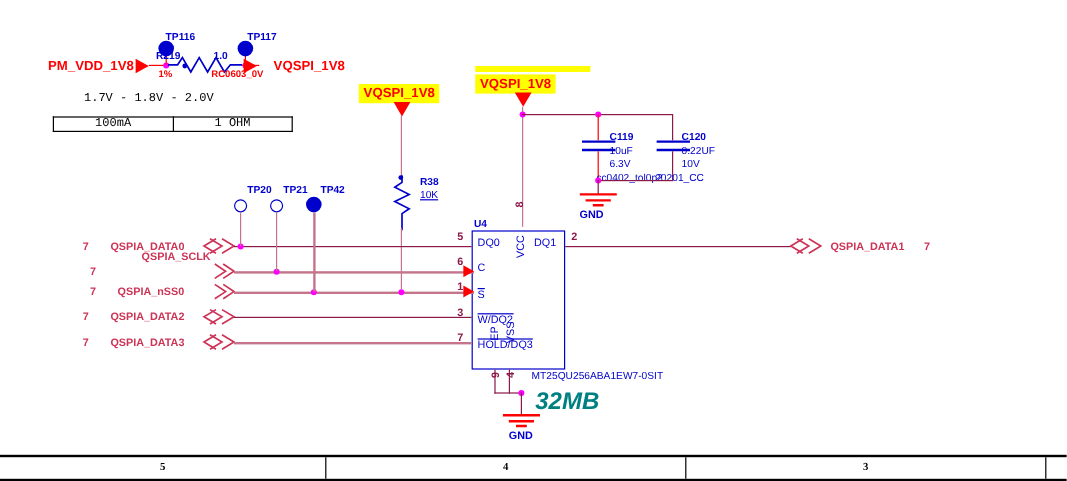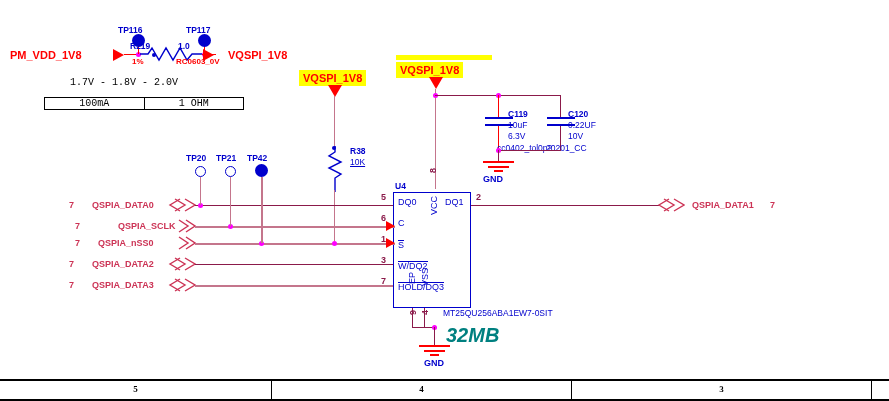--- a/index.html
+++ b/index.html
@@ -20,21 +20,21 @@
   .netlbl{color:#ff0000;font-weight:bold;font-size:11px;}
   .hl{background:#ffff00;color:#ff0000;font-weight:bold;font-size:11px;
       padding:2px 4px;}
   .title{color:#008080;font-style:italic;font-weight:bold;font-size:23px;}
   .titlebar{position:absolute;background:#ffff00;height:5px;}
   .sig{color:#cc3355;font-size:9px;font-weight:bold;font-family:"Liberation Sans",sans-serif;}
   .pg{color:#cc3355;font-size:9px;font-weight:bold;}
   .refdes{color:#0000cc;font-size:8.5px;font-weight:bold;}
   .val{color:#0000cc;font-size:8.5px;}
   .valr{color:#ff0000;font-size:8px;font-weight:bold;}
-  .tp{color:#0000cc;font-size:8.5px;font-weight:bold;}
+  .tp{color:#0000cc;font-size:8.5px;font-weight:bold;margin-left:20px;}
   .pinnum{color:#8b1a4a;font-size:9px;font-weight:bold;}
   .pinname{color:#0000cc;font-size:9px;font-weight:normal;text-align:right;}
   .gndlbl{color:#0000cc;font-size:9px;font-weight:bold;}
   .mono{font-family:"Liberation Mono", monospace;color:#000;font-size:10px;}
   
   .tpo{position:absolute;width:11px;height:11px;border-radius:50%;
        border:1.5px solid #0000cc;background:#fff;box-sizing:border-box;}
   .tpf{position:absolute;width:13px;height:13px;border-radius:50%;background:#0000cc;}
   
   .ic{position:absolute;border:1.5px solid #0000cc;background:transparent;box-sizing:border-box;}
@@ -55,21 +55,21 @@
   .arr-r{position:absolute;width:0;height:0;border-top:6px solid transparent;
          border-bottom:6px solid transparent;border-left:11px solid #ff0000;}
   .arr-d{position:absolute;width:0;height:0;border-left:7px solid transparent;
          border-right:7px solid transparent;border-top:12px solid #ff0000;}
 </style>
 </head>
 <body>
 
 <div class="sheet">
 
-  <div class="t netlbl" style="left:10px;top:50px;">PM_VDD_1V8</div>
+  <div class="t netlbl" style="left:40px;top:50px;">PM_VDD_1V8</div>
   <div class="arr-r" style="left:113px;top:49px;"></div>
 
   <div class="w wred wh" style="left:124px;top:54px;width:16px;"></div>
   <div class="jdot" style="left:136px;top:52px;"></div>
 
   <div class="t tp" style="left:118px;top:26px;">TP116</div>
   <div class="w wred wv" style="left:138px;top:38px;height:16px;"></div>
   <div class="tpf" style="left:132px;top:34px;"></div>
 
   <svg class="abs" style="left:140px;top:42px;" width="62" height="24">
@@ -203,21 +203,21 @@
   <div class="t sig" style="left:92px;top:201px;">QSPIA_DATA0</div>
   <svg class="abs" style="left:168px;top:198px;" width="28" height="14">
     <polyline points="12,1 2,7 12,13" fill="none" stroke="#cc3355" stroke-width="1.4"></polyline>
     <polyline points="7,1 17,7 7,13" fill="none" stroke="#cc3355" stroke-width="1.4"></polyline>
     <polyline points="17,1 27,7 17,13" fill="none" stroke="#cc3355" stroke-width="1.4"></polyline>
   </svg>
   <div class="w wh" style="left:195px;top:205px;width:198px;"></div>
   <div class="jdot" style="left:198px;top:203px;"></div>
 
   <div class="t pg" style="left:75px;top:222px;">7</div>
-  <div class="t sig" style="left:98px;top:222px;padding-left:20px;">QSPIA_SCLK</div>
+  <div class="t sig" style="left:98px;top:210px;padding-left:20px;">QSPIA_SCLK</div>
   <svg class="abs" style="left:176px;top:219px;" width="20" height="14">
     <polyline points="3,1 12,7 3,13" fill="none" stroke="#cc3355" stroke-width="1.4"></polyline>
     <polyline points="10,1 19,7 10,13" fill="none" stroke="#cc3355" stroke-width="1.4"></polyline>
   </svg>
   <div class="w wpink wh" style="left:195px;top:226px;width:200px;height:2px;"></div>
   <div class="jdot" style="left:228px;top:224px;"></div>
   <svg class="abs" style="left:386px;top:220px;" width="10" height="12">
     <polygon points="0,1 9,6 0,11" fill="#ff0000"></polygon>
   </svg>
 

